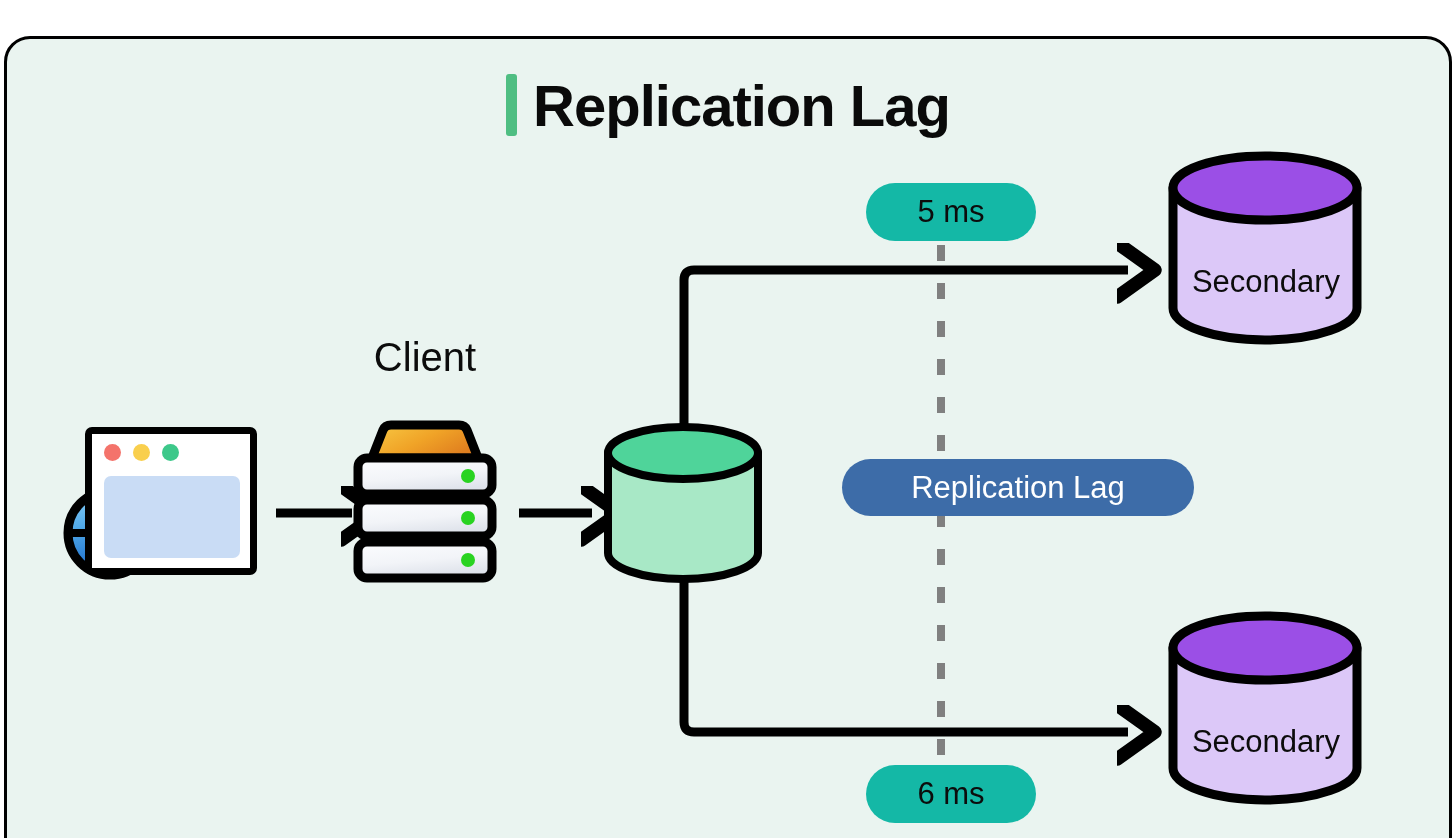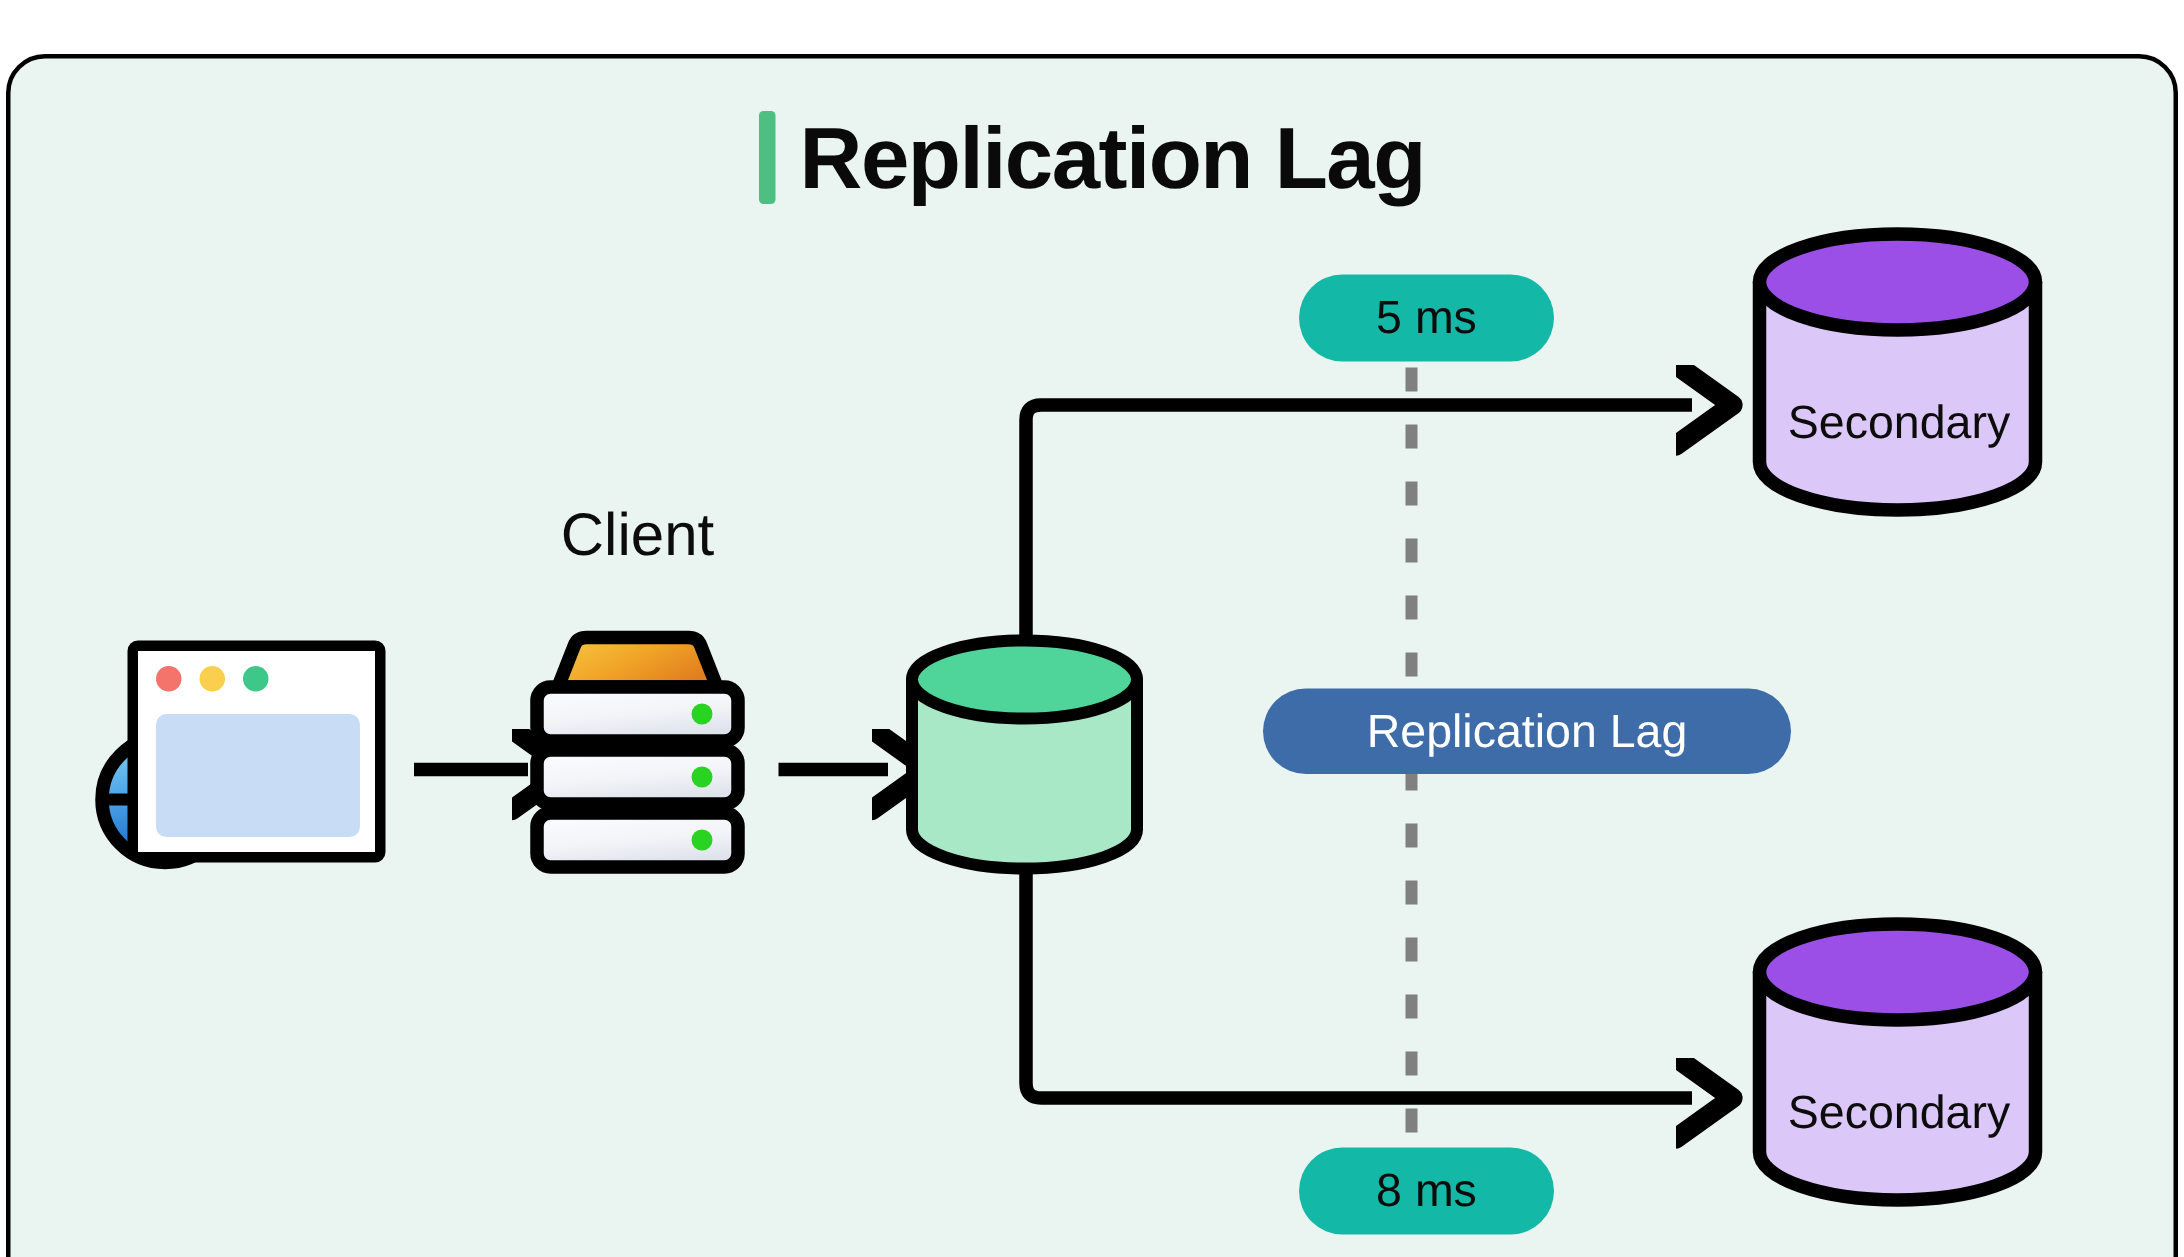--- a/index.html
+++ b/index.html
@@ -294,15 +294,15 @@
   </div>
 
   <div id="secondary-bottom-cylinder">
     <div class="cylinder-label secondary-label">Secondary</div>
   </div>
 
   <div class="pill latency-pill" id="latency-top">5 ms</div>
 
   <div class="pill" id="lag-pill">Replication Lag</div>
 
-  <div class="pill latency-pill" id="latency-bottom">8 ms</div>
+  <div class="pill latency-pill" id="latency-bottom">6 ms</div>
 
 </div>
 
 </body></html>

